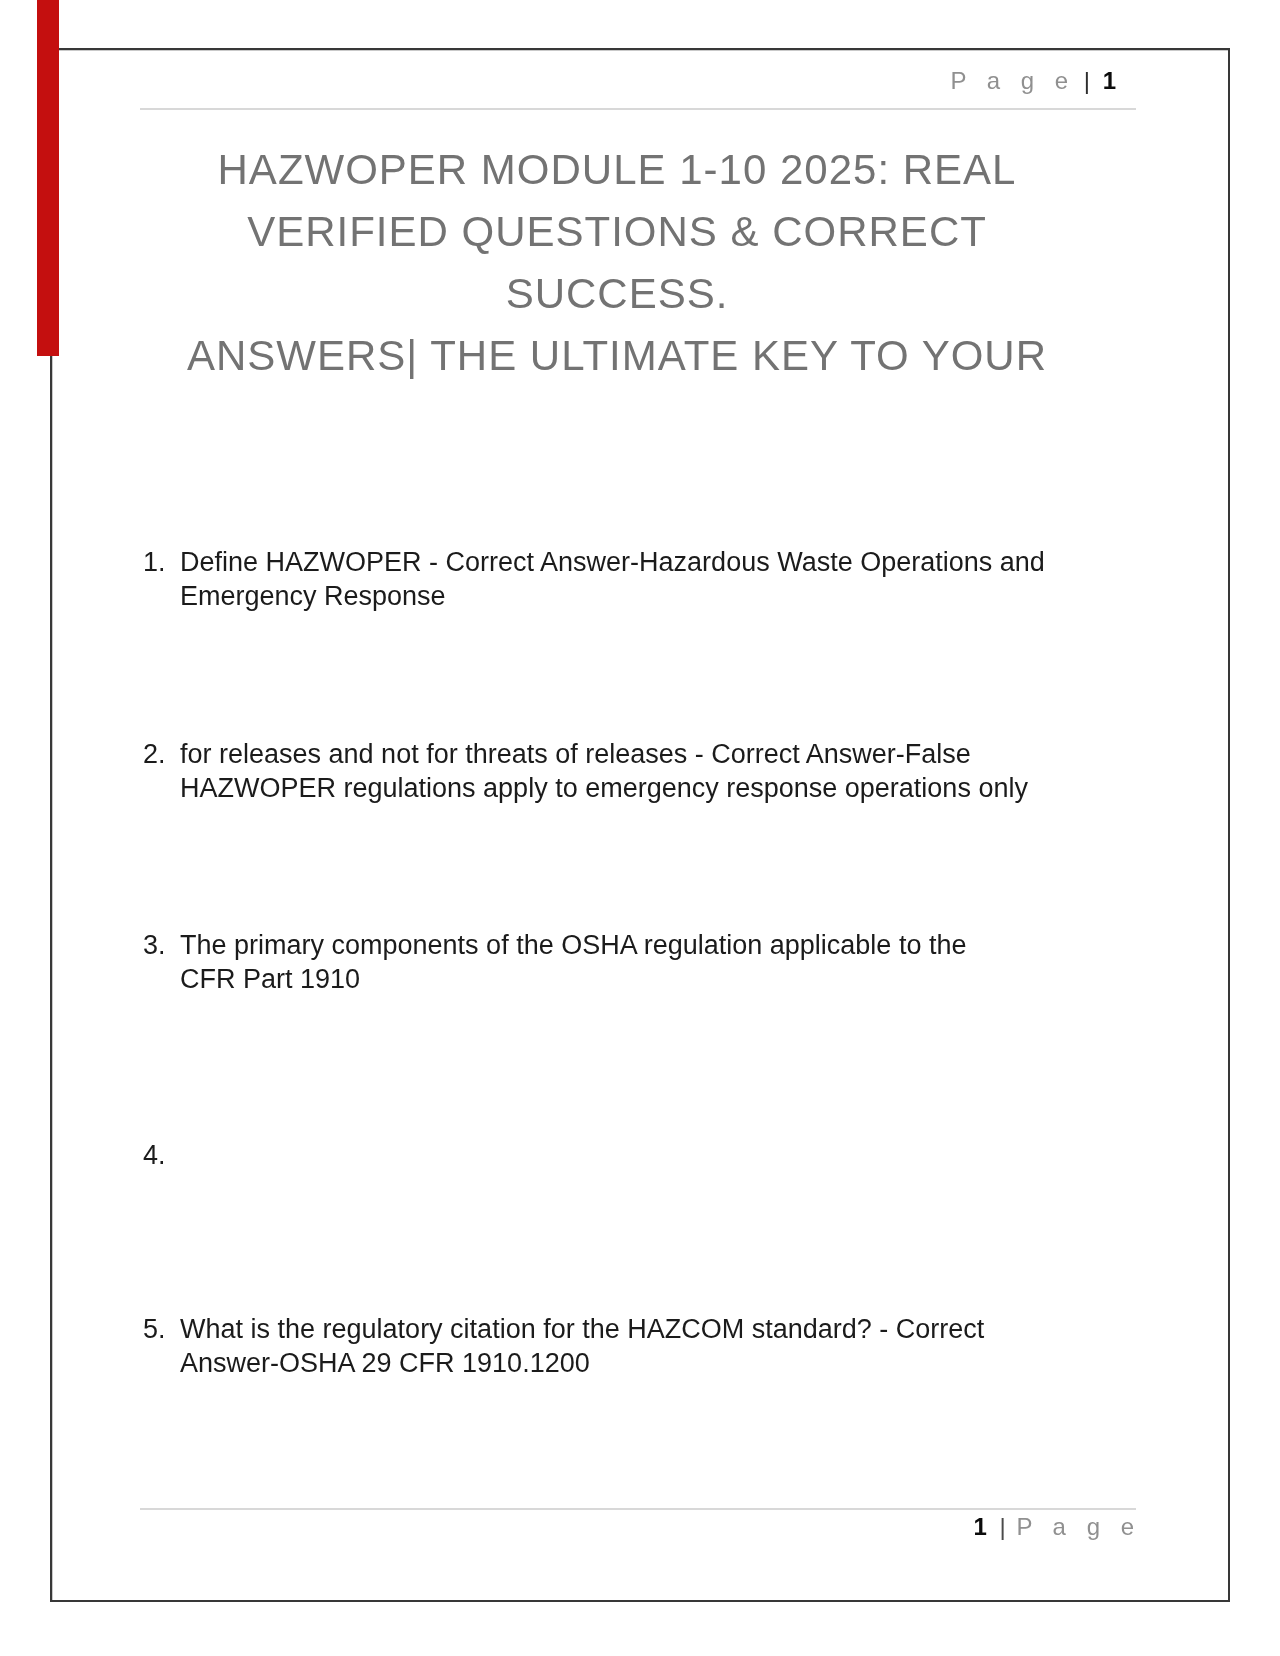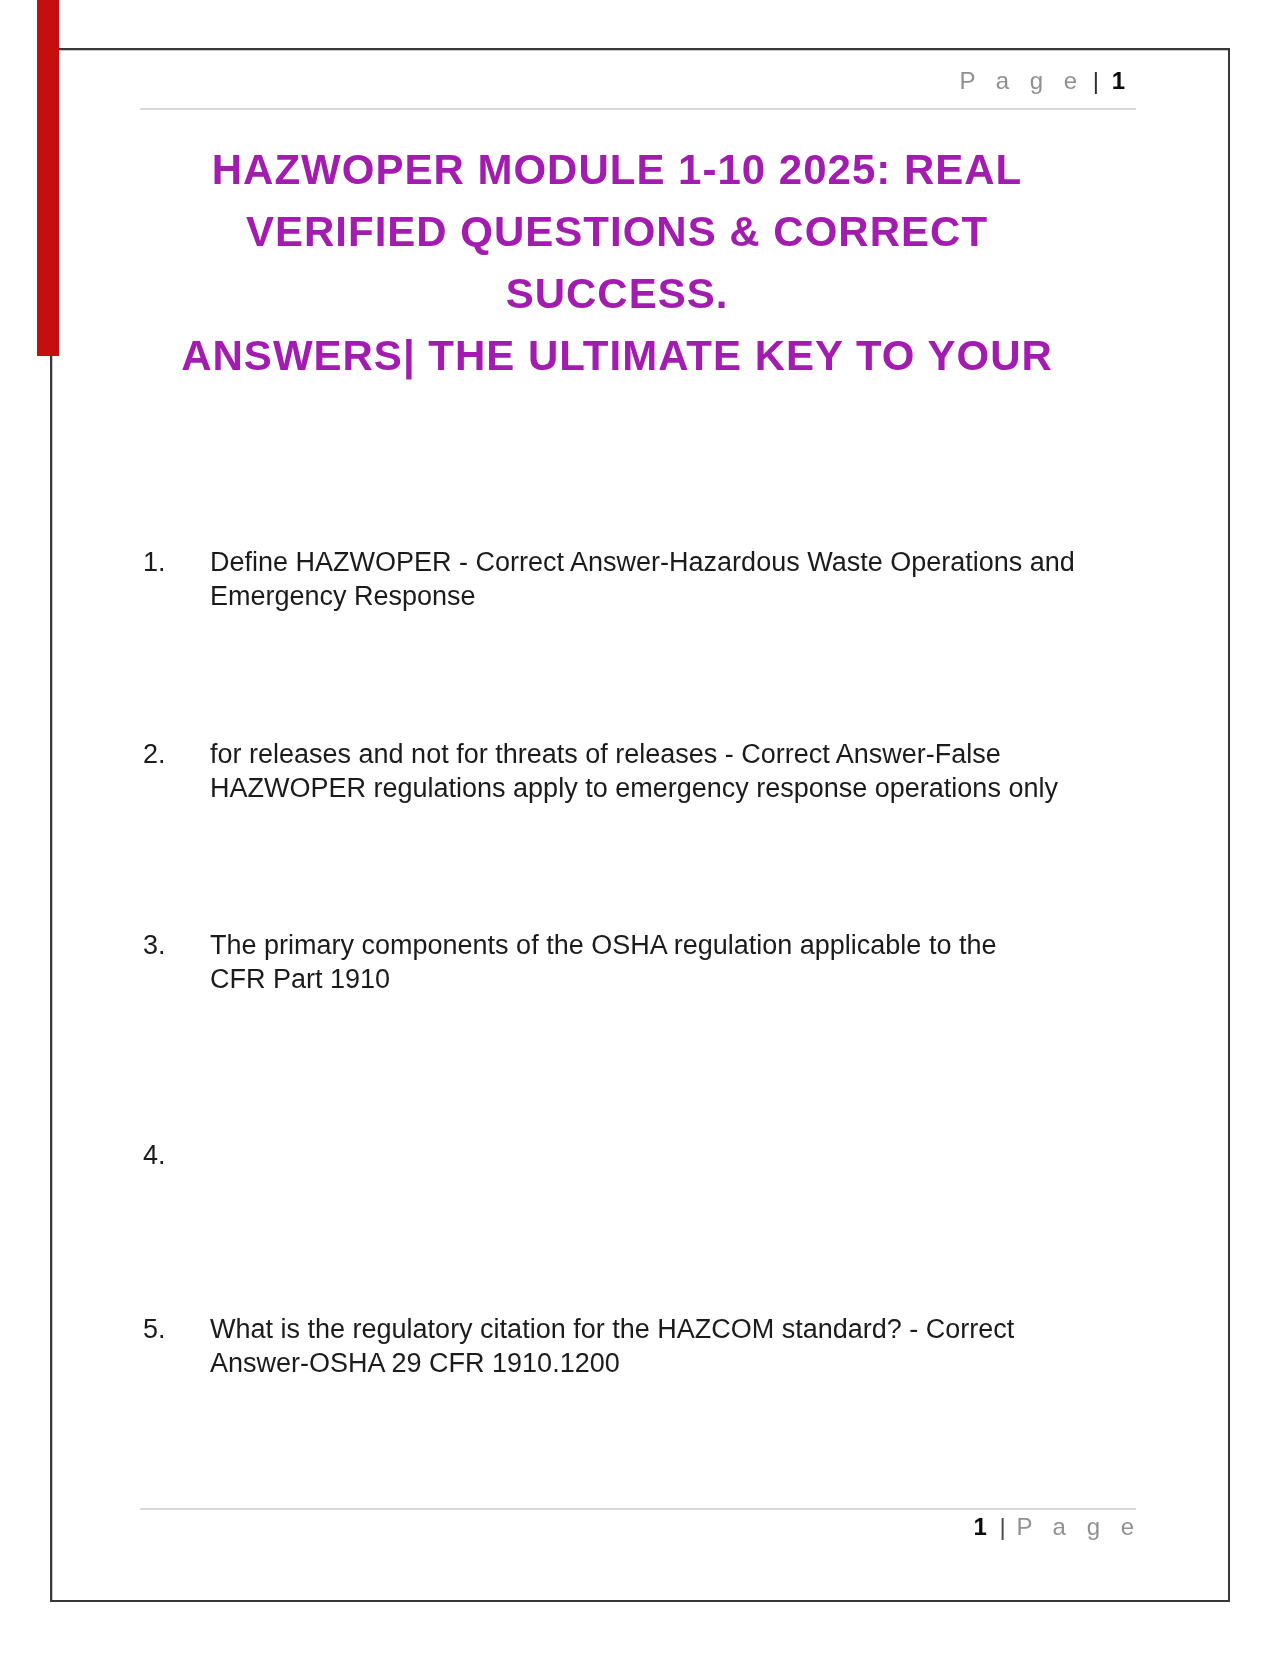--- a/index.html
+++ b/index.html
@@ -28,21 +28,21 @@
     width: 1180px;
     height: 1554px;
     box-sizing: border-box;
     border: 2px solid #383838;
     box-shadow: inset 1px 1px 0 #c9c9c9;
     background: #ffffff;
   }
   .header {
     position: absolute;
     top: 16px;
-    right: 103px;
+    right: 112px;
     font-size: 24px;
     line-height: 30px;
     white-space: nowrap;
   }
   .hdr-label, .ftr-label {
     color: #909090;
     letter-spacing: 7px;
   }
   .hdr-sep { color: #2e2e2e; margin: 0 6px 0 2px; }
   .hdr-num { color: #0c0c0c; font-weight: bold; }
@@ -54,44 +54,44 @@
     background: #d8d8d8;
   }
   .rule-top { top: 58px; }
   .rule-bottom { top: 1458px; }
   .title {
     position: absolute;
     top: 89px;
     left: 88px;
     width: 954px;
     text-align: center;
-    font-weight: bold;
+    font-weight: normal;
     font-size: 42px;
     line-height: 62px;
     letter-spacing: 1px;
-    color: #a21caf;
+    color: #737373;
   }
   .questions {
     position: absolute;
     top: 495px;
     left: 91px;
     width: 1000px;
     margin: 0;
     padding: 0;
     list-style: none;
     font-size: 27px;
     line-height: 34px;
   }
   .q-item { display: flex; }
   .q-item:nth-child(1) { margin-bottom: 124px; }
   .q-item:nth-child(2) { margin-bottom: 123px; }
   .q-item:nth-child(3) { margin-bottom: 142px; }
   .q-item:nth-child(4) { margin-bottom: 140px; }
   .q-num { width: 37px; flex: 0 0 37px; }
-  .q-lines { flex: 1 1 auto; margin-left: 30px; }
+  .q-lines { flex: 1 1 auto; }
   .footer {
     position: absolute;
     top: 1462px;
     right: 87px;
     font-size: 24px;
     line-height: 30px;
     white-space: nowrap;
   }
   .ftr-num { color: #0c0c0c; font-weight: bold; }
   .ftr-sep { color: #4a4a4a; margin: 0 4px 0 6px; }

